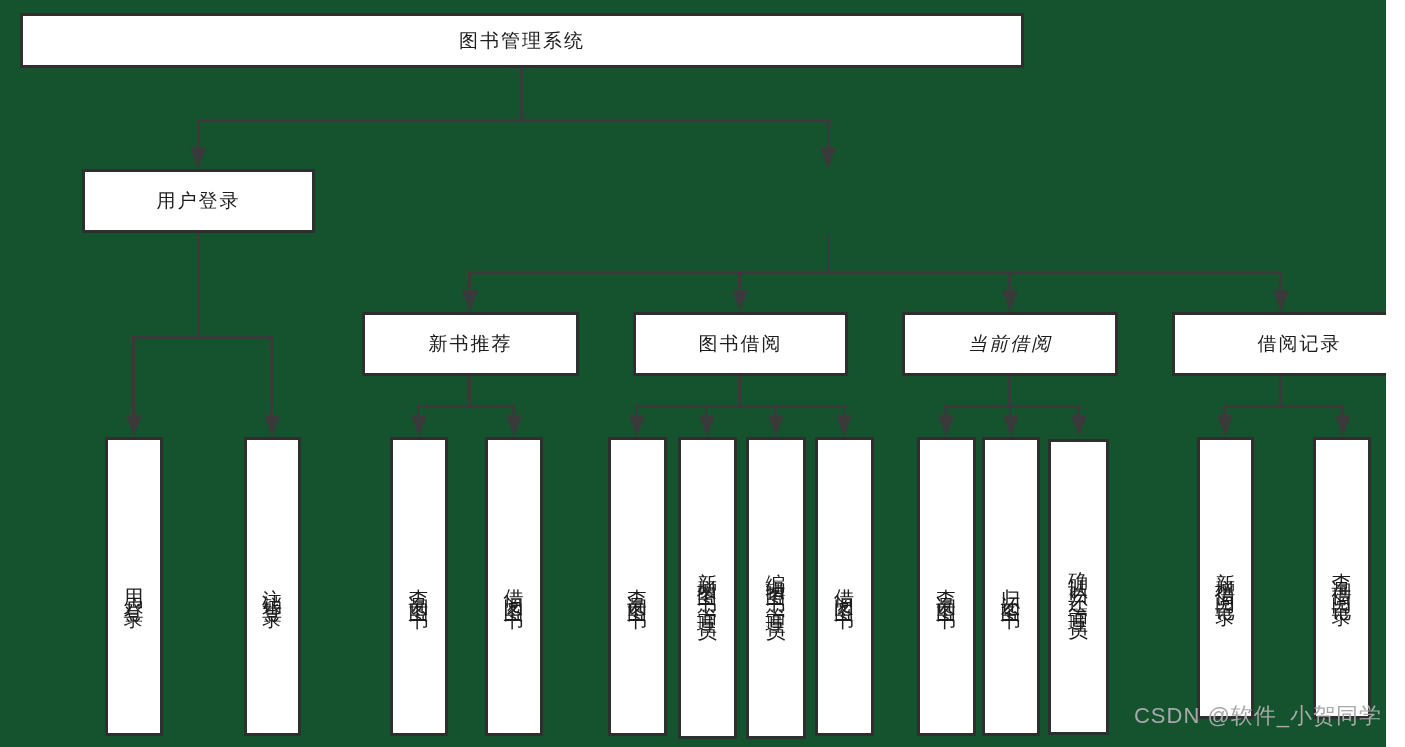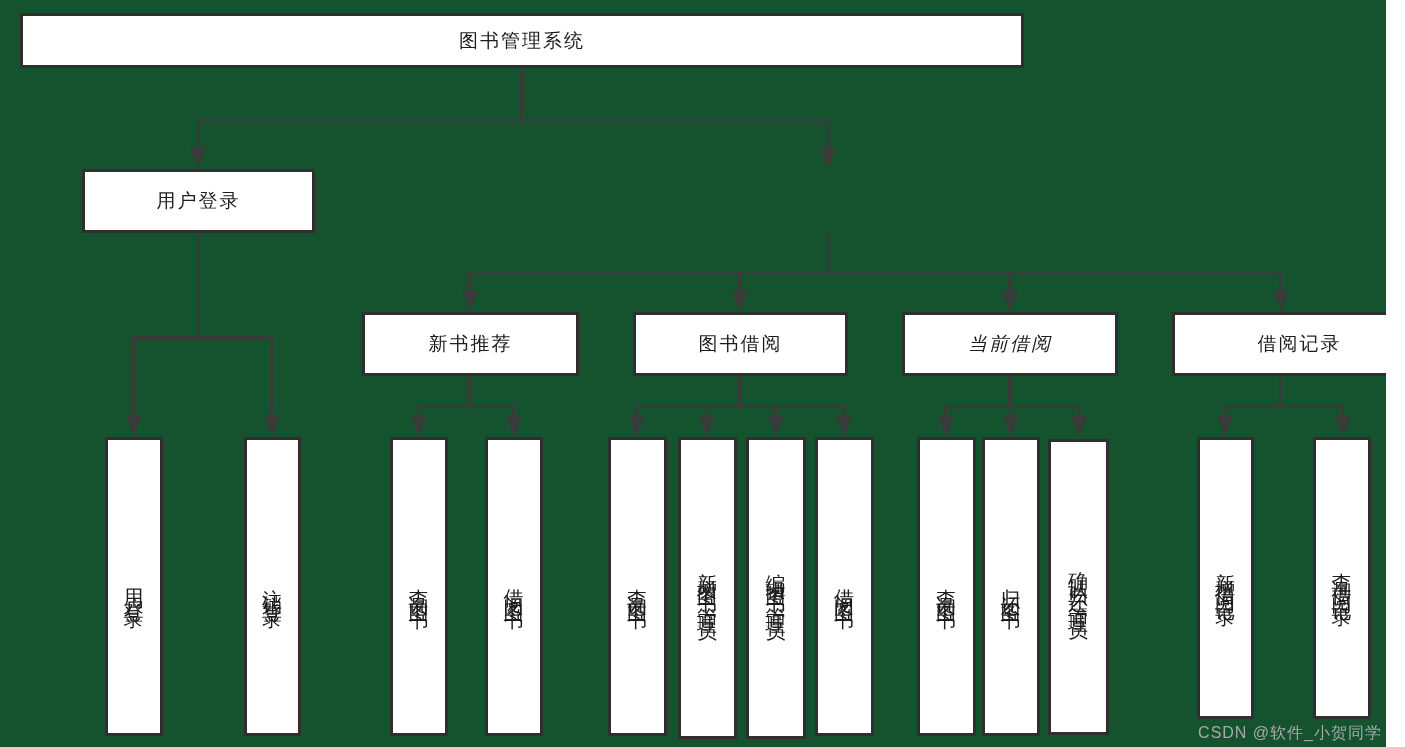--- a/index.html
+++ b/index.html
@@ -19,21 +19,21 @@
   }
   .hline,.vline{position:absolute;background:#3a3a3a;}
   .hline{height:3px;}
   .vline{width:3px;}
   .arrow{
     position:absolute;width:0;height:0;
     border-left:8px solid transparent;border-right:8px solid transparent;
     border-top:22px solid #3a3a3a;
   }
   .watermark{
-    position:absolute;right:4px;bottom:3px;font-size:16px;color:#a9a9a9;
+    position:absolute;right:4px;bottom:16px;font-size:22px;color:#a9a9a9;
     letter-spacing:1px;
   }
 </style>
 </head>
 <body>
 
 <div class="canvas">
 
   <div class="box" style="left:20px;top:13px;width:1004px;height:55px;">图书管理系统</div>
 

